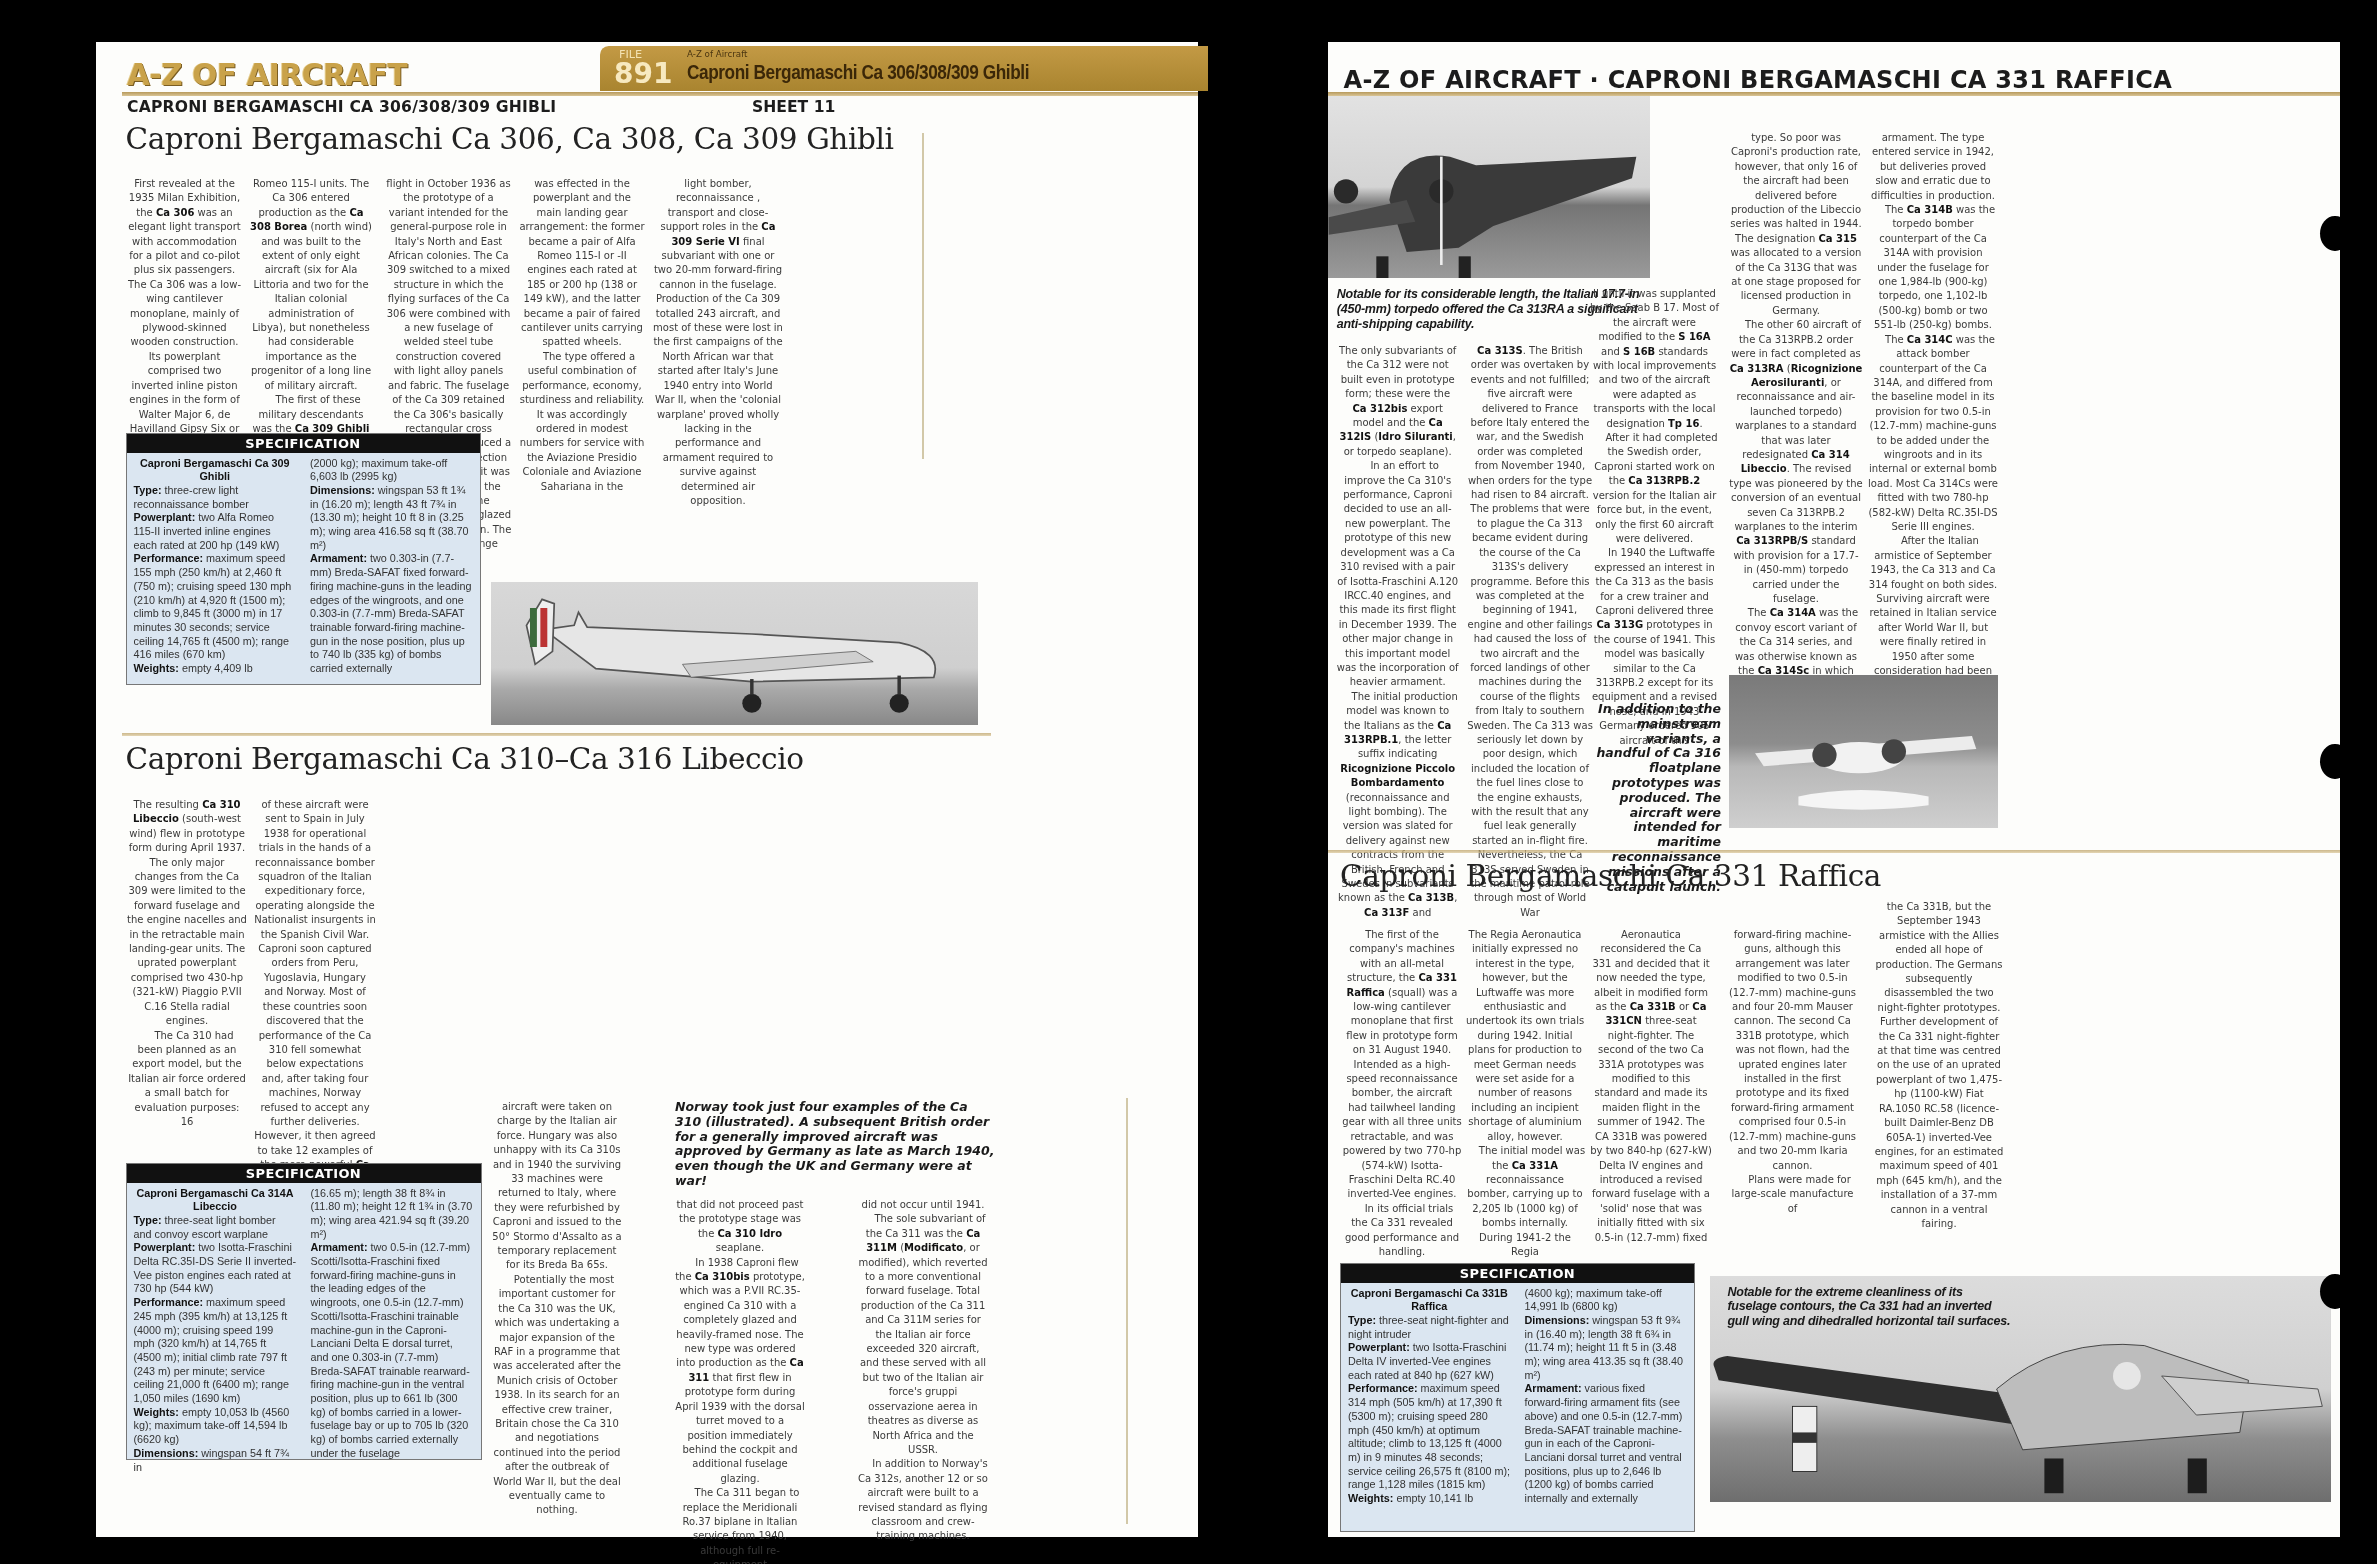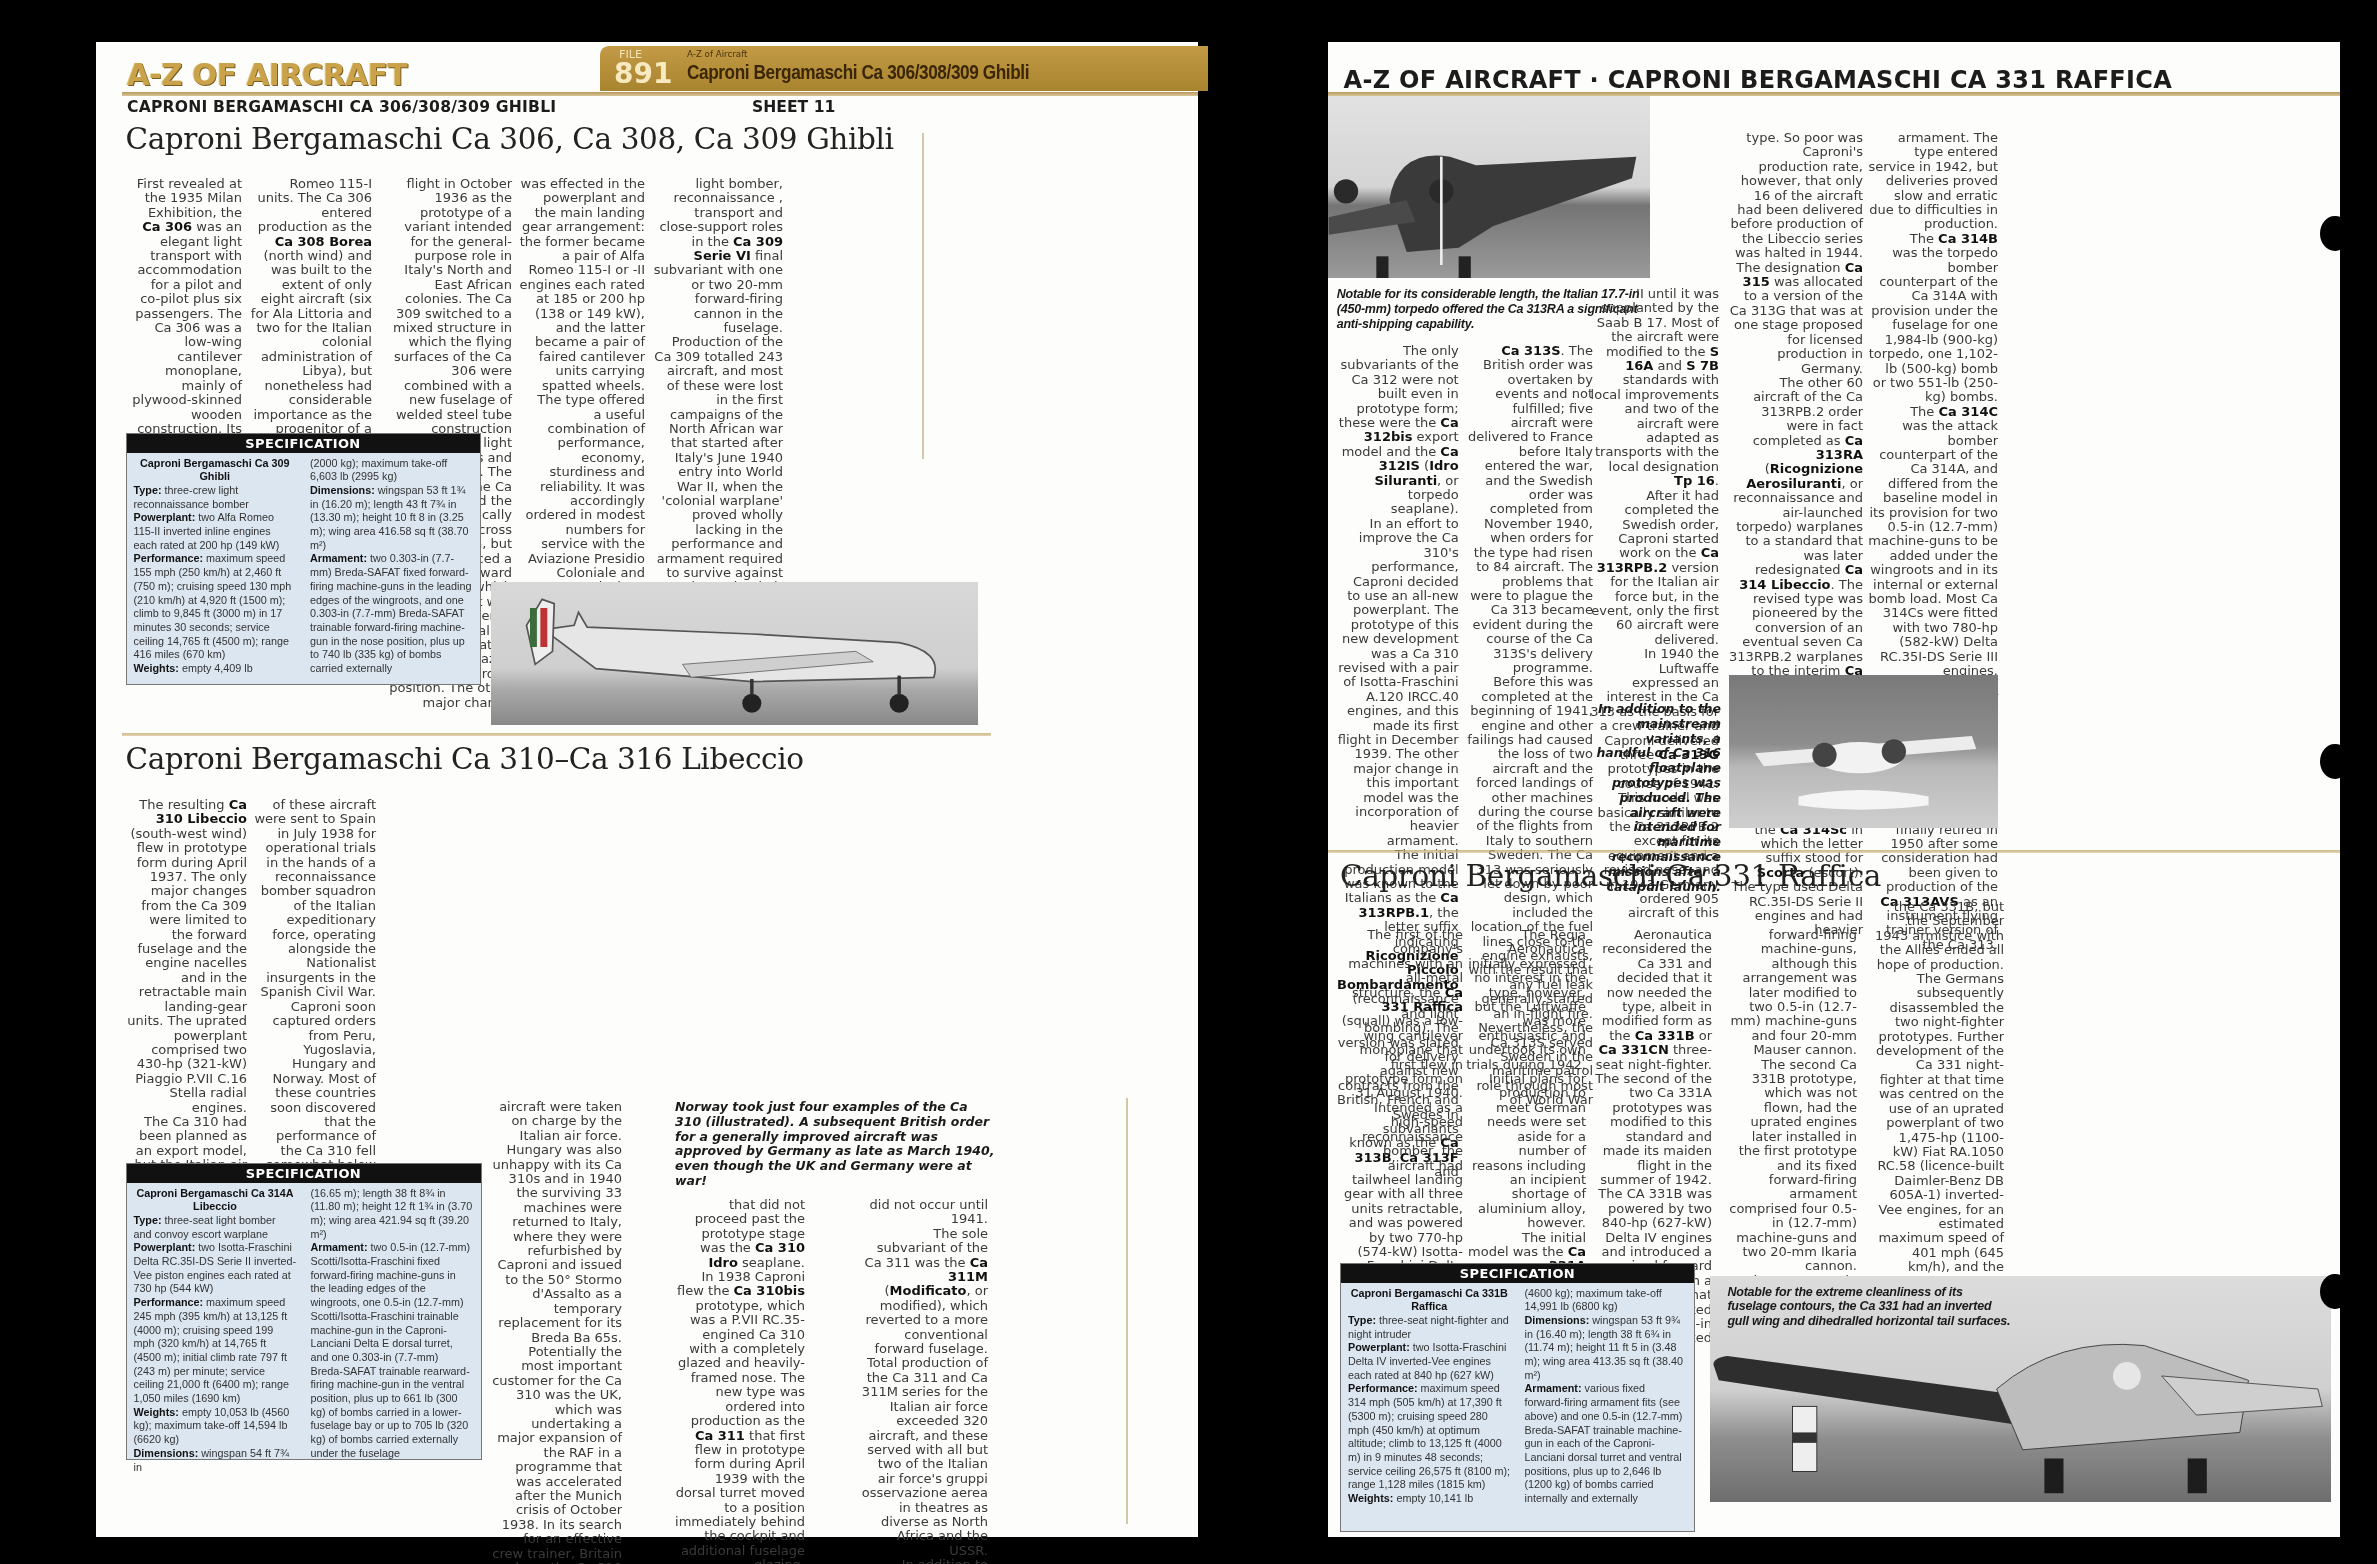--- a/index.html
+++ b/index.html
@@ -3,21 +3,21 @@
 <meta charset="utf-8">
 <style>
   * { box-sizing: border-box; margin: 0; padding: 0; }
   html, body { width: 2377px; height: 1565px; background: #000; overflow: hidden; }
   body { position: relative; font-family: "DejaVu Sans", sans-serif; color: #2a2a2a; }
   .page { position: absolute; background: #fdfdfb; }
   #page-left { left: 96px; top: 42px; width: 1102px; height: 1495px; }
   #page-right { left: 1328px; top: 42px; width: 1012px; height: 1495px; }
   .abs { position: absolute; }
   .hole { position: absolute; width: 29.5px; height: 35px; border-radius: 50%; background: #000; }
-  .col { position: absolute; font-size: 13px; line-height: 14.4px; color: #3a3a3a; text-align: right; }
+  .col { position: absolute; font-size: 10px; line-height: 14.4px; color: #3a3a3a; text-align: center; }
   .col p { text-indent: 0; }
   .col p + p { text-indent: 14px; }
   .col b { color: #111; font-weight: bold; }
   .section-title { position: absolute; font-family: "DejaVu Serif", "Liberation Serif", serif; font-size: 29.5px; color: #222; letter-spacing: -0.4px; white-space: nowrap; }
   .caption { position: absolute; font-family: "DejaVu Sans", sans-serif; font-weight: bold; font-style: italic; font-size: 12.5px; line-height: 14.8px; color: #1a1a1a; }
   .caption.narrow { font-family: "Liberation Sans", sans-serif; letter-spacing: -0.2px; }
   .photo { position: absolute; overflow: hidden; background: linear-gradient(180deg,#dcdcdc 0%,#c9c9c9 55%,#8f8f8f 70%,#7a7a7a 100%); }
   .spec { position: absolute; background: #dbe6f1; border: 0.9px solid #777; font-family: "Liberation Sans", sans-serif; font-size: 10.8px; line-height: 13.7px; color: #333; }
   .spec .spec-head { background: #111; color: #fff; text-align: center; font-weight: bold; font-family: "DejaVu Sans", sans-serif; font-size: 13px; letter-spacing: 0.4px; height: 19px; line-height: 19px; }
   .spec .spec-body { display: flex; padding: 3.5px 7px 3.5px 7px; gap: 14px; }
@@ -181,21 +181,21 @@
 
   <div class="col" style="left:8.7px;top:302px;width:122px;">
       <p>The only subvariants of the Ca 312 were not built even in prototype form; these were the <b>Ca 312bis</b> export model and the <b>Ca 312IS</b> (<b>Idro Siluranti</b>, or torpedo seaplane).</p>
       <p>In an effort to improve the Ca 310's performance, Caproni decided to use an all-new powerplant. The prototype of this new development was a Ca 310 revised with a pair of Isotta-Fraschini A.120 IRCC.40 engines, and this made its first flight in December 1939. The other major change in this important model was the incorporation of heavier armament.</p>
       <p>The initial production model was known to the Italians as the <b>Ca 313RPB.1</b>, the letter suffix indicating <b>Ricognizione Piccolo Bombardamento</b> (reconnaissance and light bombing). The version was slated for delivery against new contracts from the British, French and Swedes in subvariants known as the <b>Ca 313B</b>, <b>Ca 313F</b> and</p>
     </div>
   <div class="col" style="left:139px;top:302px;width:126px;">
       <p><b>Ca 313S</b>. The British order was overtaken by events and not fulfilled; five aircraft were delivered to France before Italy entered the war, and the Swedish order was completed from November 1940, when orders for the type had risen to 84 aircraft. The problems that were to plague the Ca 313 became evident during the course of the Ca 313S's delivery programme. Before this was completed at the beginning of 1941, engine and other failings had caused the loss of two aircraft and the forced landings of other machines during the course of the flights from Italy to southern Sweden. The Ca 313 was seriously let down by poor design, which included the location of the fuel lines close to the engine exhausts, with the result that any fuel leak generally started an in-flight fire. Nevertheless, the Ca 313S served Sweden in the maritime patrol role through most of World War</p>
     </div>
   <div class="col" style="left:262px;top:245px;width:129px;">
-      <p>II until it was supplanted by the Saab B 17. Most of the aircraft were modified to the <b>S 16A</b> and <b>S 7B</b> standards with local improvements and two of the aircraft were adapted as transports with the local designation <b>Tp 16</b>.</p>
+      <p>II until it was supplanted by the Saab B 17. Most of the aircraft were modified to the <b>S 16A</b> and <b>S 16B</b> standards with local improvements and two of the aircraft were adapted as transports with the local designation <b>Tp 16</b>.</p>
       <p>After it had completed the Swedish order, Caproni started work on the <b>Ca 313RPB.2</b> version for the Italian air force but, in the event, only the first 60 aircraft were delivered.</p>
       <p>In 1940 the Luftwaffe expressed an interest in the Ca 313 as the basis for a crew trainer and Caproni delivered three <b>Ca 313G</b> prototypes in the course of 1941. This model was basically similar to the Ca 313RPB.2 except for its equipment and a revised nose, and in 1943 Germany ordered 905 aircraft of this</p>
     </div>
   <div class="caption" style="left:261px;top:660px;width:132px;text-align:right;">In addition to the mainstream variants, a handful of Ca 316 floatplane prototypes was produced. The aircraft were intended for maritime reconnaissance missions after a catapult launch.</div>
 
   <div class="col" style="left:401px;top:89px;width:134px;">
       <p>type. So poor was Caproni's production rate, however, that only 16 of the aircraft had been delivered before production of the Libeccio series was halted in 1944. The designation <b>Ca 315</b> was allocated to a version of the Ca 313G that was at one stage proposed for licensed production in Germany.</p>
       <p>The other 60 aircraft of the Ca 313RPB.2 order were in fact completed as <b>Ca 313RA</b> (<b>Ricognizione Aerosiluranti</b>, or reconnaissance and air-launched torpedo) warplanes to a standard that was later redesignated <b>Ca 314 Libeccio</b>. The revised type was pioneered by the conversion of an eventual seven Ca 313RPB.2 warplanes to the interim <b>Ca 313RPB/S</b> standard with provision for a 17.7-in (450-mm) torpedo carried under the fuselage.</p>
       <p>The <b>Ca 314A</b> was the convoy escort variant of the Ca 314 series, and was otherwise known as the <b>Ca 314Sc</b> in which the letter suffix stood for <b>Scorta</b> (escort). The type used Delta RC.35I-DS Serie II engines and had heavier</p>
     </div>

